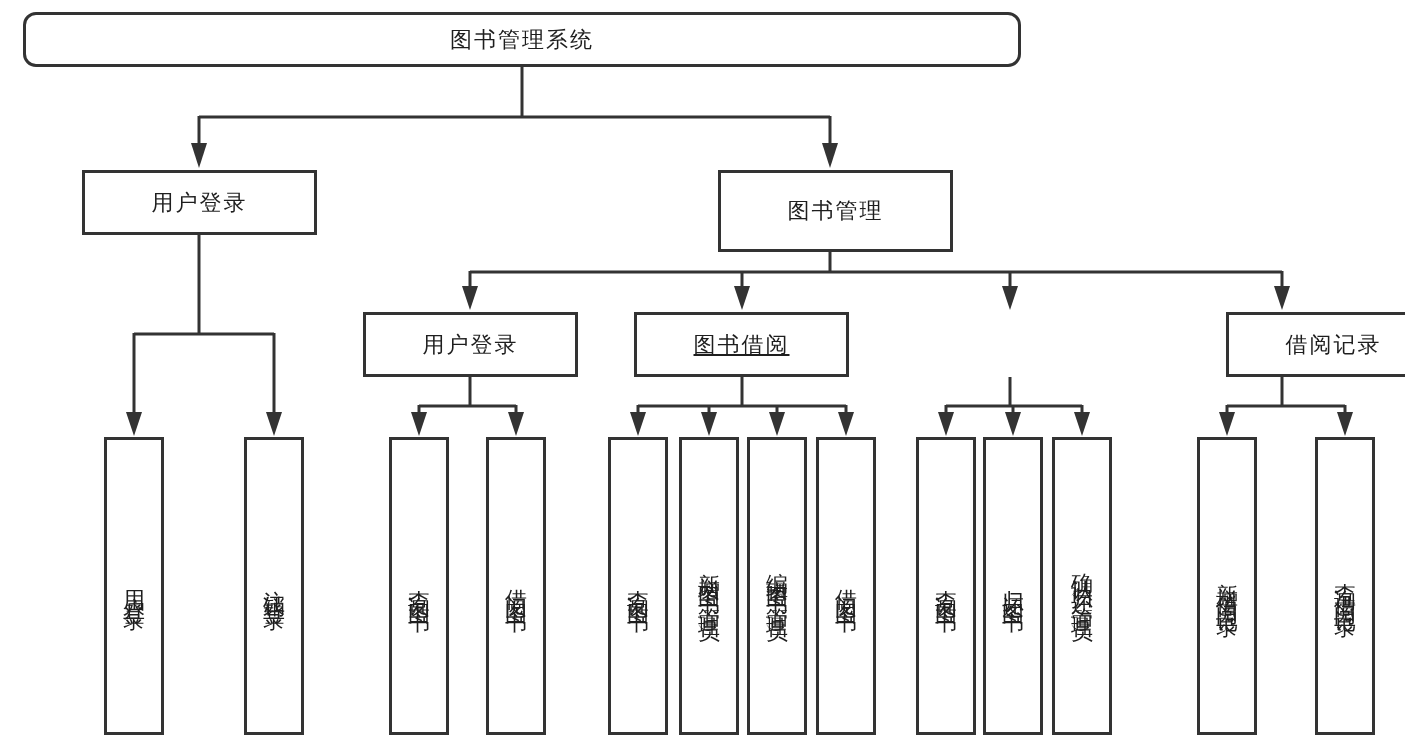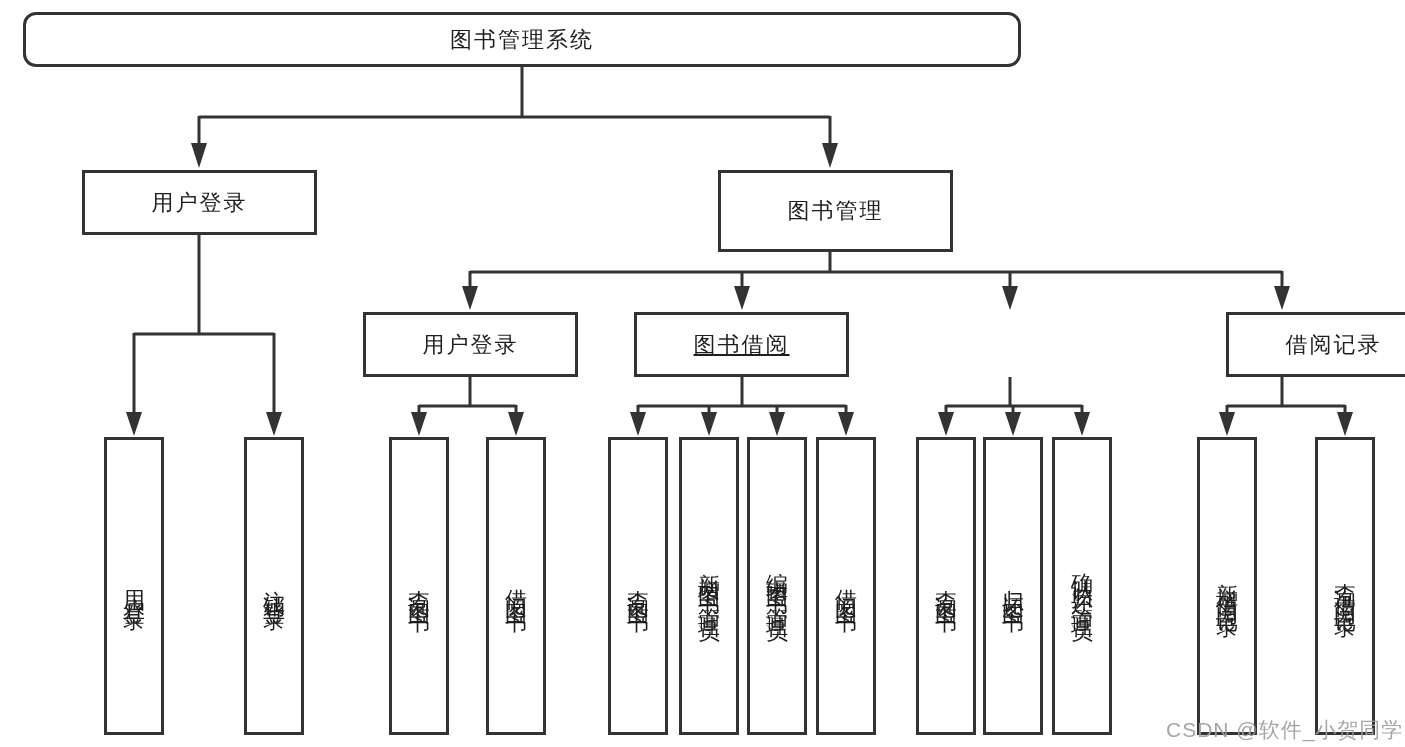--- a/index.html
+++ b/index.html
@@ -207,15 +207,14 @@
   <div class="node leaf lf11">
     <span class="label">确认归还（管理员）</span>
   </div>
   <div class="node leaf lf12">
     <span class="label">新增借阅记录</span>
   </div>
   <div class="node leaf lf13">
     <span class="label">查询借阅记录</span>
   </div>
 
-  <div class="watermark">CSDN @软件_小贺同学</div>
 
 </div>
 
 </body></html>

